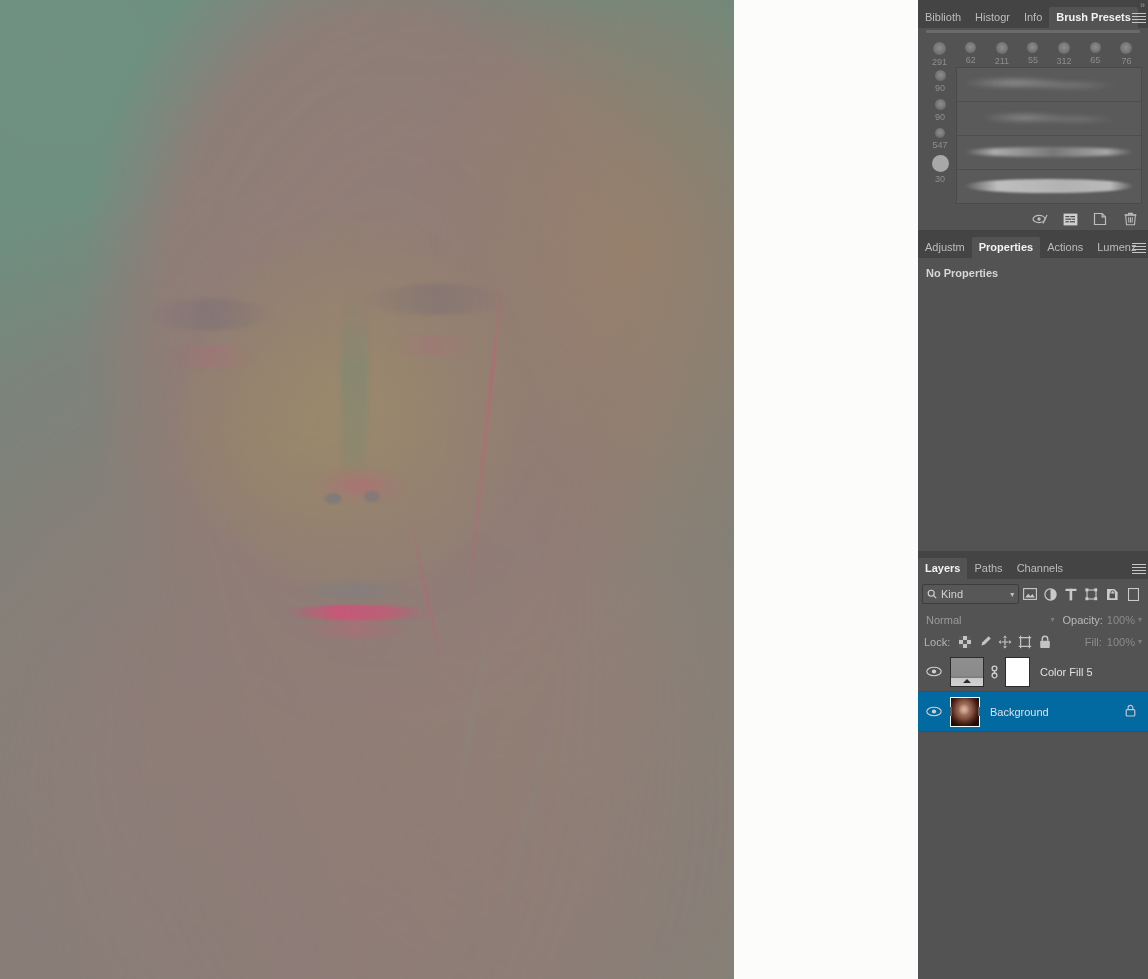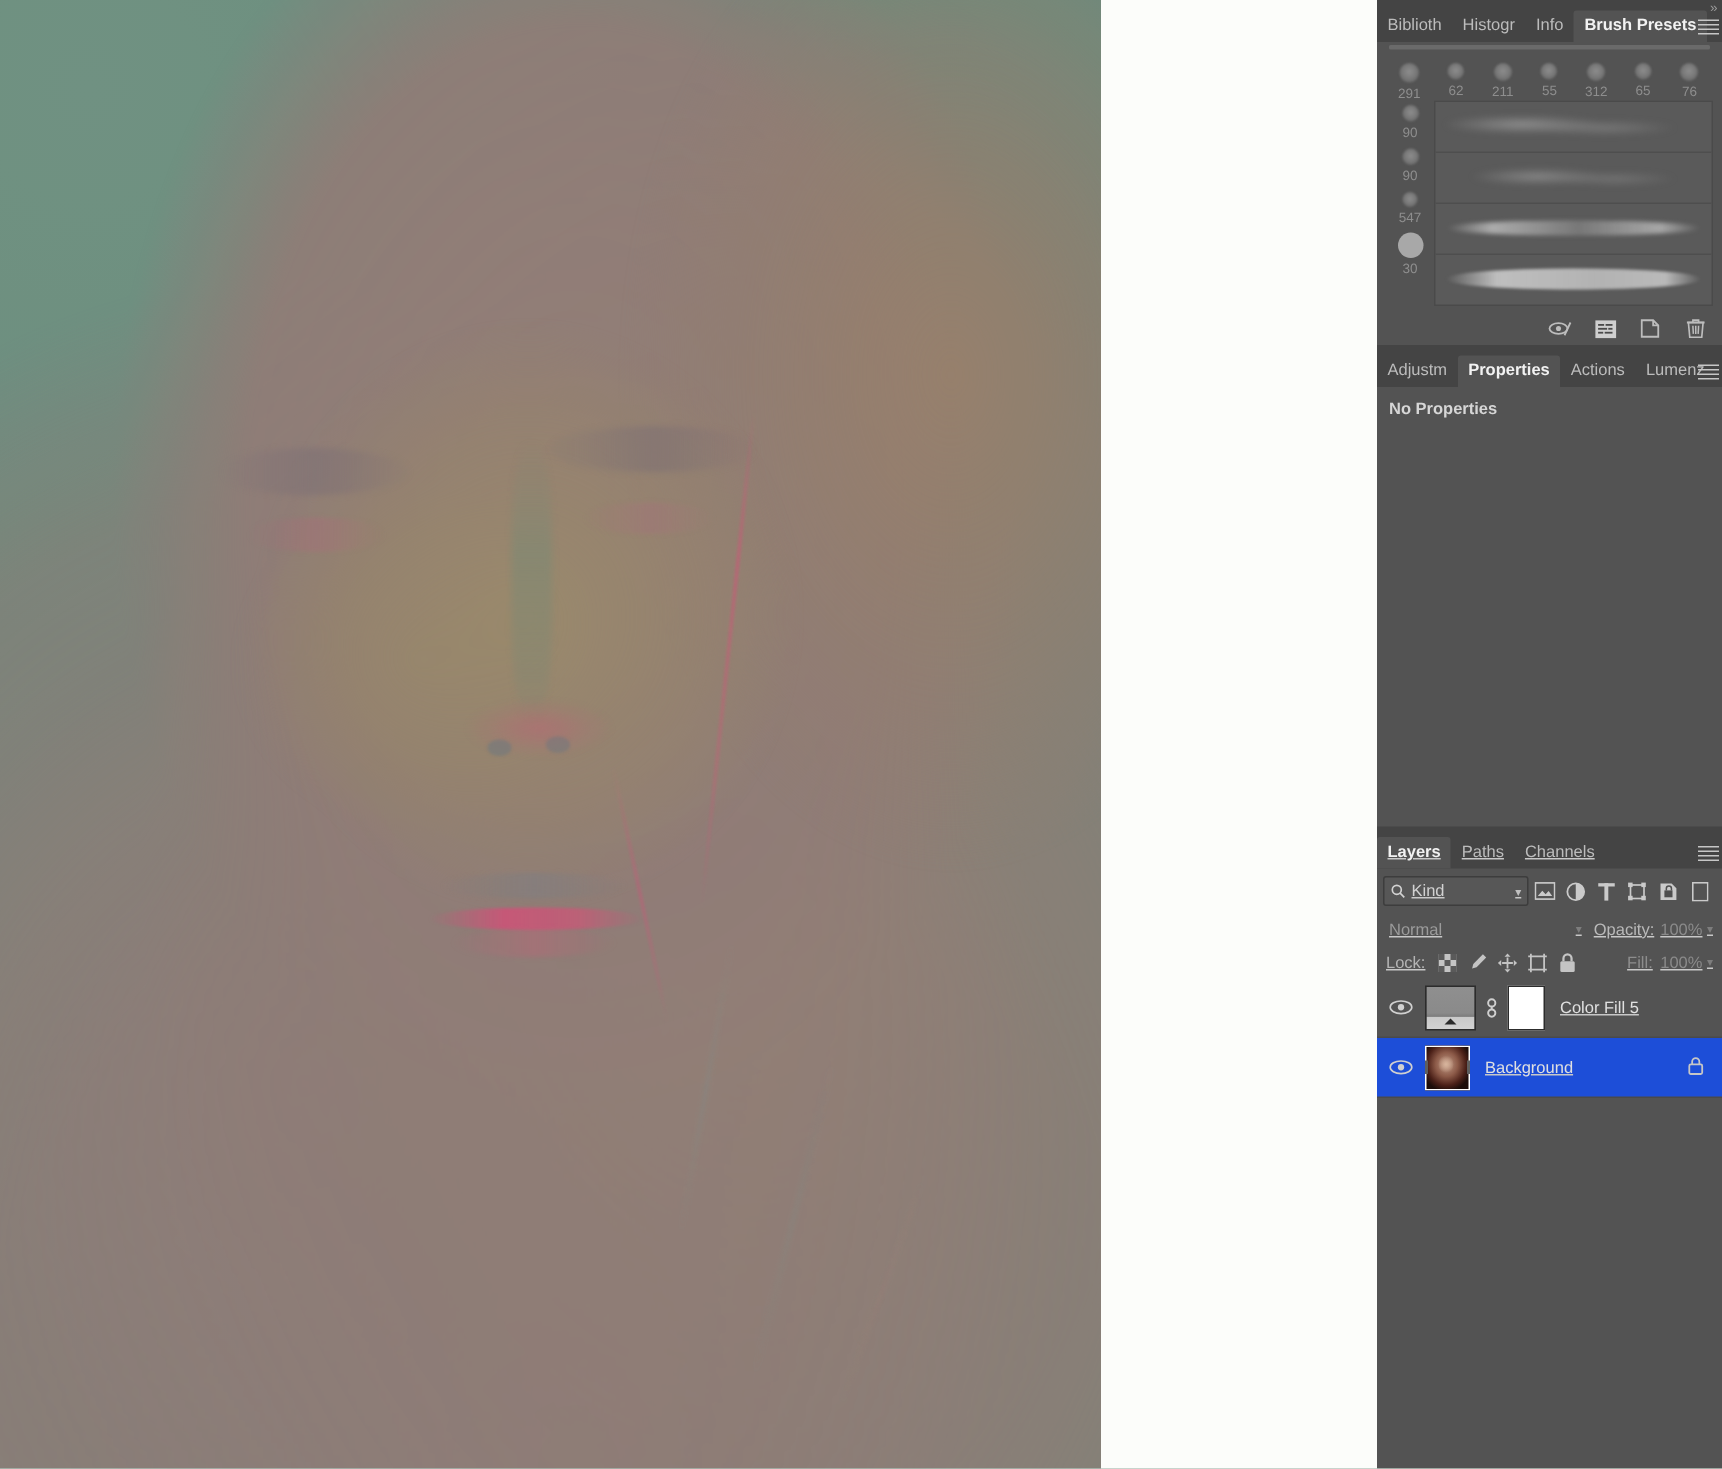--- a/index.html
+++ b/index.html
@@ -124,39 +124,39 @@
 
   .panel-footer{display:flex;justify-content:flex-end;align-items:center;gap:14px;height:22px;padding:0 10px;background:#535353;}
   .ficon{width:16px;height:16px;display:flex;align-items:center;justify-content:center;color:#bdbdbd;}
 
   
   #props-panel{background:#535353;}
   .props-body{height:293px;background:#535353;}
   .props-title{padding:9px 8px 0 8px;font-size:11px;font-weight:bold;color:#d6d6d6;}
 
   
-  #layers-panel{background:#535353;text-decoration:underline;}
+  #layers-panel{background:#535353;}
   .filter-row{display:flex;align-items:center;gap:0;padding:5px 4px 4px 4px;}
   .kind-select{width:88px;height:18px;background:#575757;border:1px solid #3d3d3d;border-radius:2px;display:flex;align-items:center;padding:0 4px;gap:4px;color:#d2d2d2;font-size:11px;}
   .kind-select .chev{margin-left:auto;font-size:8px;color:#c0c0c0;}
   .kicon{width:21px;height:18px;display:flex;align-items:center;justify-content:center;color:#cacaca;}
   .mode-row{display:flex;align-items:center;padding:2px 6px 2px 4px;height:19px;}
   .mode-select{width:132px;height:17px;display:flex;align-items:center;padding:0 4px;color:#9b9b9b;font-size:11px;}
   .mode-select .chev{margin-left:auto;font-size:8px;color:#7d7d7d;}
   .op-label{color:#b9b9b9;font-size:11px;margin-left:4px;}
   .op-val{color:#8a8a8a;font-size:11px;margin-left:4px;}
   .op-chev{font-size:8px;color:#7d7d7d;margin-left:3px;}
   .lock-row{display:flex;align-items:center;height:21px;padding:0 6px 0 6px;}
   .lock-label{color:#b4b4b4;font-size:11px;margin-right:5px;}
   .licon{width:20px;height:18px;display:flex;align-items:center;justify-content:center;color:#c4c4c4;}
   .fill-label{color:#8d8d8d;font-size:11px;margin-left:auto;}
   .fill-val{color:#8a8a8a;font-size:11px;margin-left:5px;}
 
   .layer-row{display:flex;align-items:center;height:39px;border-bottom:1px solid #4a4a4a;position:relative;}
-  .layer-row.selected{background:#1d4ed8;}
+  .layer-row.selected{background:#0369a1;}
   .eye-cell{width:32px;display:flex;align-items:center;justify-content:center;}
   .thumb-cell{display:flex;align-items:center;gap:5px;}
   .thumb{width:34px;height:30px;border:1px solid #2c2c2c;box-sizing:border-box;}
   .thumb.fillthumb{background:linear-gradient(180deg,#8f8f8f 0%,#8a8a8a 62%,#7c7c7c 70%,#c9c9c9 72%,#d2d2d2 100%);position:relative;}
   .thumb.fillthumb:after{content:"";position:absolute;left:50%;bottom:3px;transform:translateX(-50%);
     border-left:4px solid transparent;border-right:4px solid transparent;border-bottom:4px solid #2b2b2b;}
   .thumb.masksthumb{background:#ffffff;width:25px;height:30px;}
   .thumb.photothumb{width:30px;height:30px;border:none;position:relative;overflow:hidden;
     background:radial-gradient(55% 60% at 48% 42%, #c09a86 0%, #8c5a48 45%, #4b2018 78%, #1d0d0a 100%);}
   .thumb.photothumb .hi{position:absolute;left:30%;top:22%;width:34%;height:44%;border-radius:50%;background:radial-gradient(circle,#d7b49c,rgba(215,180,156,0) 70%);}

